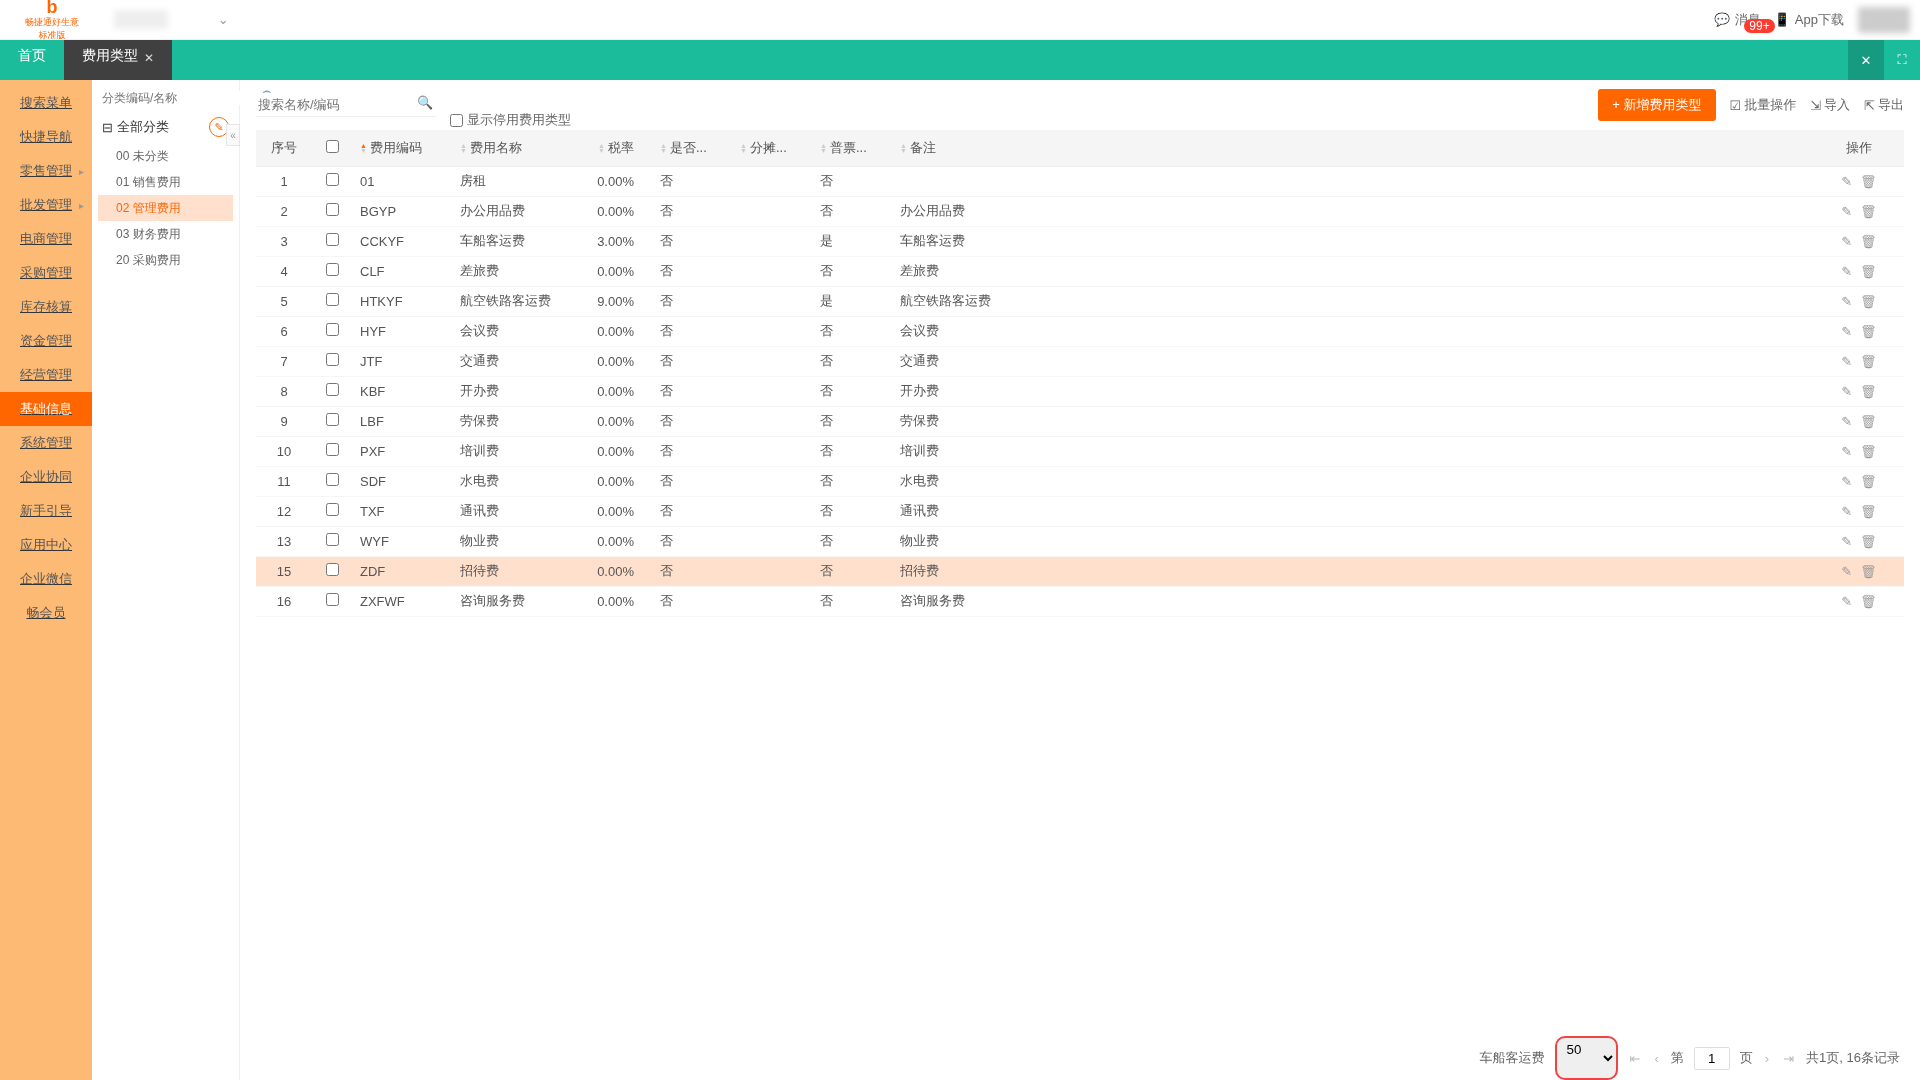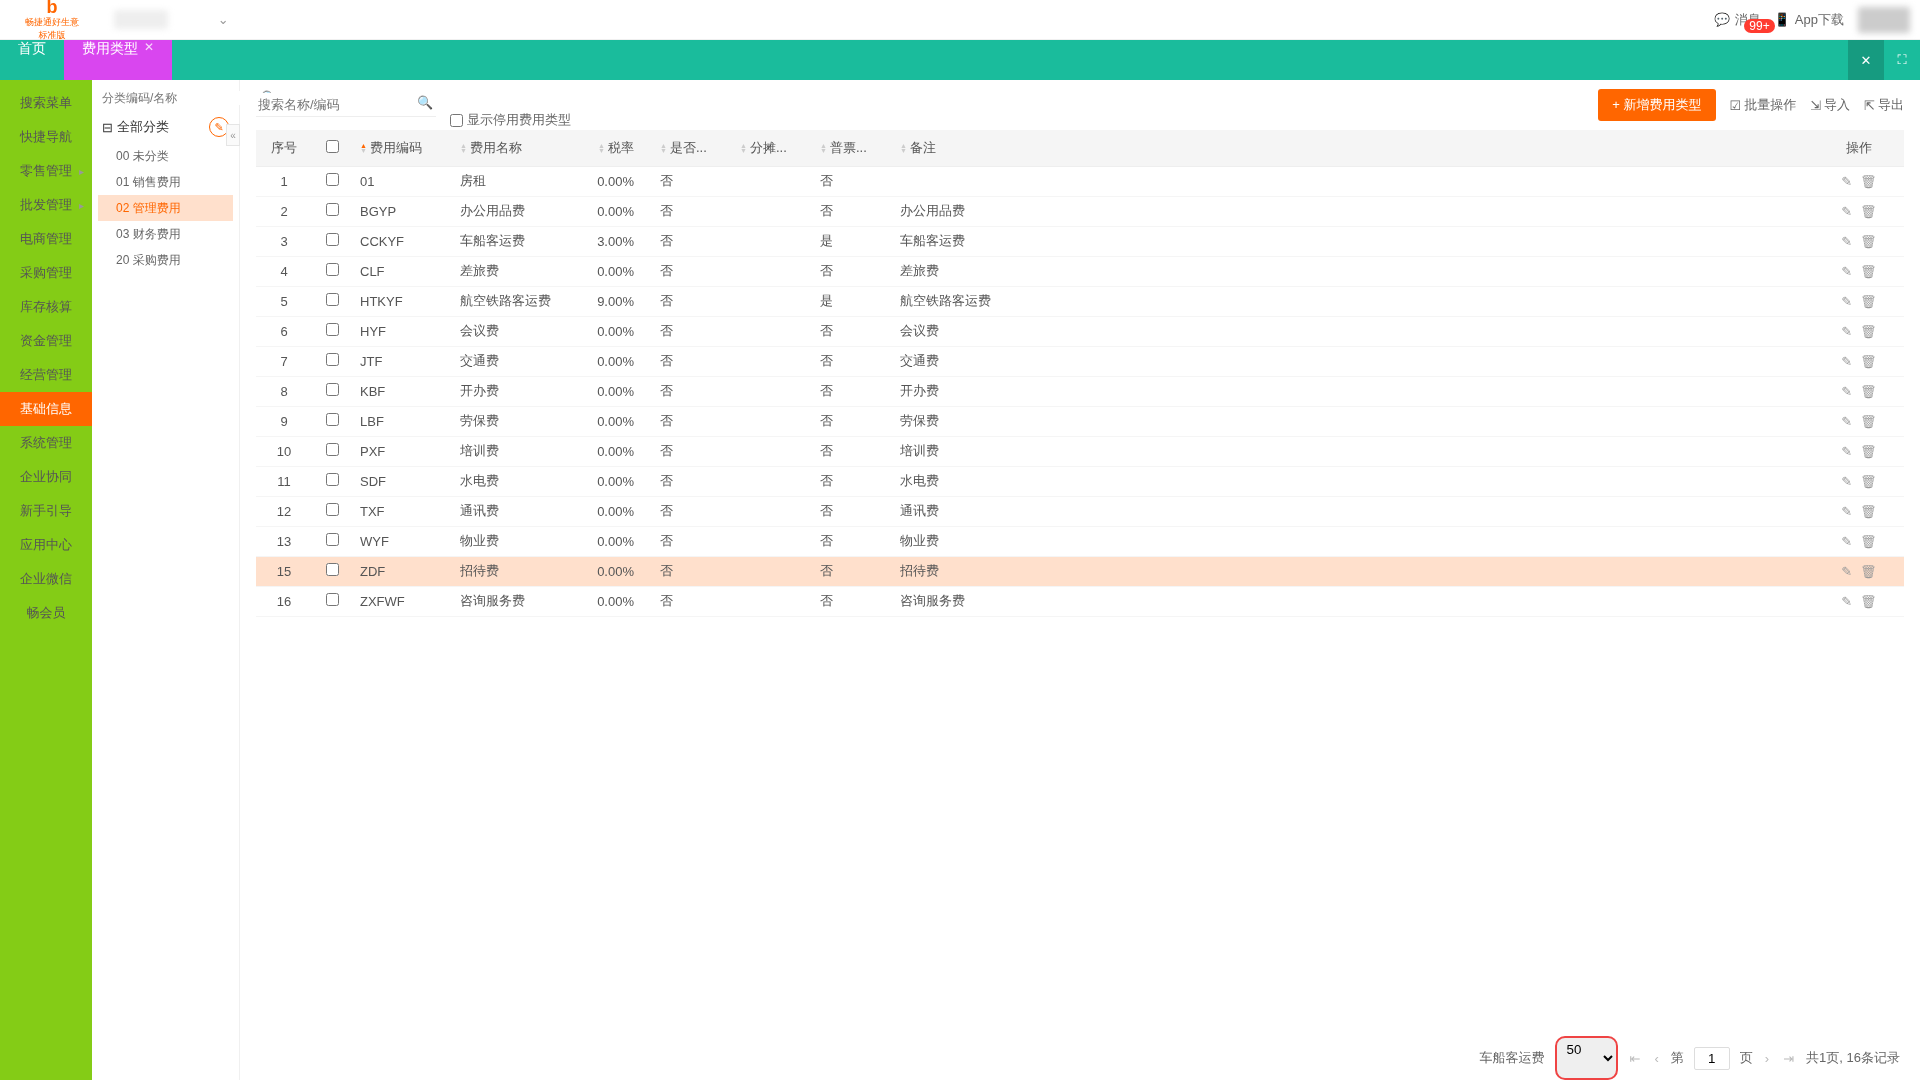--- a/index.html
+++ b/index.html
@@ -11,32 +11,32 @@
 .logo-box .logo-icon { font-size: 18px; font-weight: bold; line-height: 1; }
 .org-select { margin-left: 20px; display: flex; align-items: center; gap: 50px; color: #999; cursor: pointer; }
 .org-select .blur { filter: blur(3px); background: #eee; padding: 2px 16px; border-radius: 2px; }
 .top-right { margin-left: auto; display: flex; align-items: center; gap: 14px; color: #666; }
 .msg { position: relative; display: flex; align-items: center; gap: 4px; }
 .badge { position: absolute; top: -8px; right: -14px; background: #ff3b30; color: #fff; border-radius: 8px; font-size: 12px; padding: 0 5px; line-height: 14px; margin-top: 16px; }
 .avatar-blur { width: 52px; height: 26px; background: #ccc; filter: blur(3px); border-radius: 2px; }
 
 
 .tabs-bar { height: 40px; background: #1abc9c; display: flex; align-items: center; position: relative; }
-.tab { height: 40px; padding: 0 18px; display: flex; align-items: flex-start; gap: 6px; color: #fff; cursor: pointer; font-size: 14px; }
-.tab.active { background: #d946ef; }
+.tab { height: 40px; padding: 15px 18px; display: flex; align-items: flex-end; gap: 6px; color: #fff; cursor: pointer; font-size: 14px; }
+.tab.active { background: #404040; }
 .tab .close-x { font-size: 12px; opacity: .8; }
 .tabs-right { position: absolute; right: 0; display: flex; }
 .tabs-right .icon-btn { width: 36px; height: 40px; display: flex; align-items: center; justify-content: center; color: #fff; cursor: pointer; }
 .tabs-right .icon-btn.dark { background: #169b80; }
 
 
 .body { display: flex; height: calc(100vh - 80px); }
 
 
-.leftnav { width: 92px; background: #84cc16; display: flex; flex-direction: column; padding-top: 6px; }
+.leftnav { width: 92px; background: #fdba74; display: flex; flex-direction: column; padding-top: 6px; text-decoration: underline; }
 .leftnav .item { height: 34px; display: flex; align-items: center; justify-content: center; font-size: 13px; color: #555; cursor: pointer; position: relative; }
 .leftnav .item.has-sub::after { content: "▸"; position: absolute; right: 8px; font-size: 10px; color: #999; }
 .leftnav .item.active { background: #f60; color: #fff; }
 
 
 .cat-panel { width: 148px; border-right: 1px solid #f0f0f0; padding: 10px 6px; position: relative; }
 .cat-search-row { display: flex; align-items: center; gap: 4px; padding: 0 4px 8px; }
 .cat-search-row input { flex: 1; border: none; outline: none; font-size: 12px; color: #999; }
 .cat-search-row .search-ic { color: #f60; }
 .cat-all-row { display: flex; align-items: center; justify-content: space-between; padding: 4px 4px 6px; font-size: 13px; }

